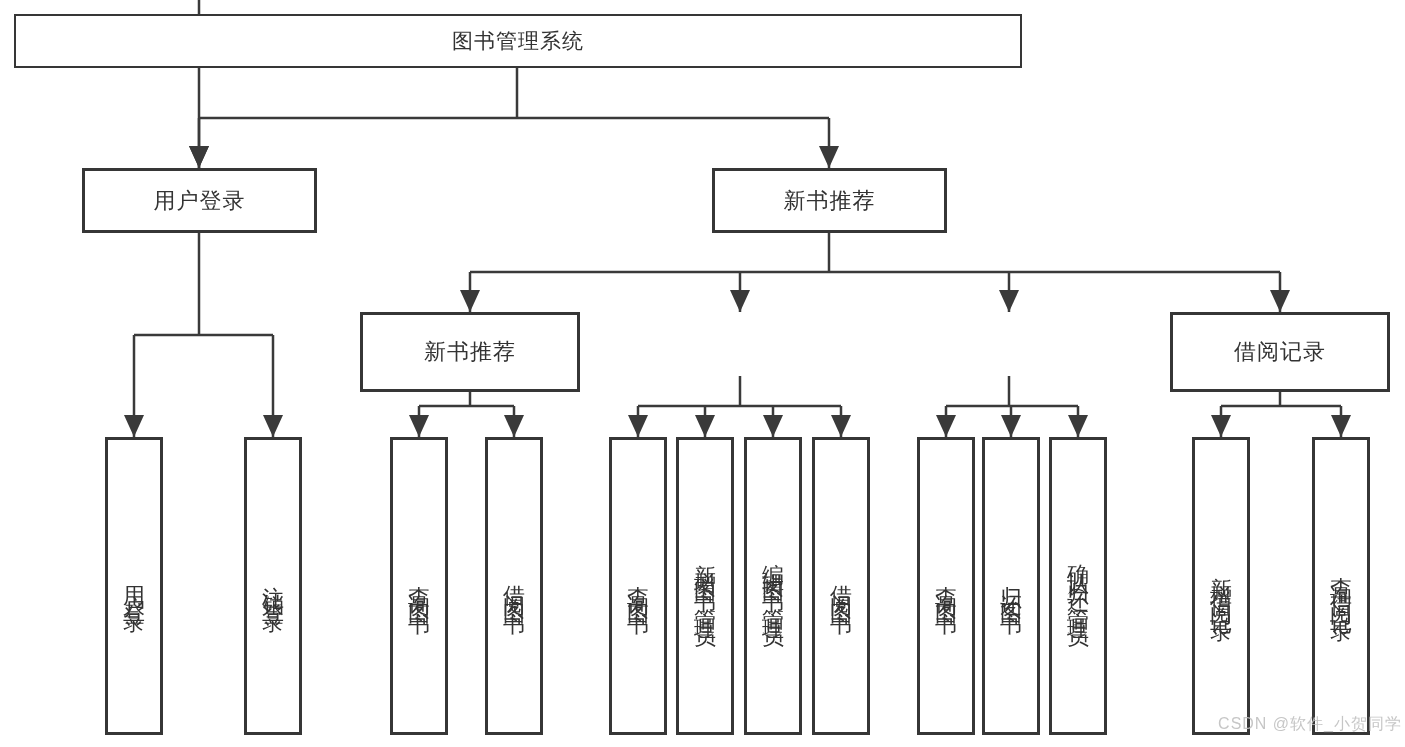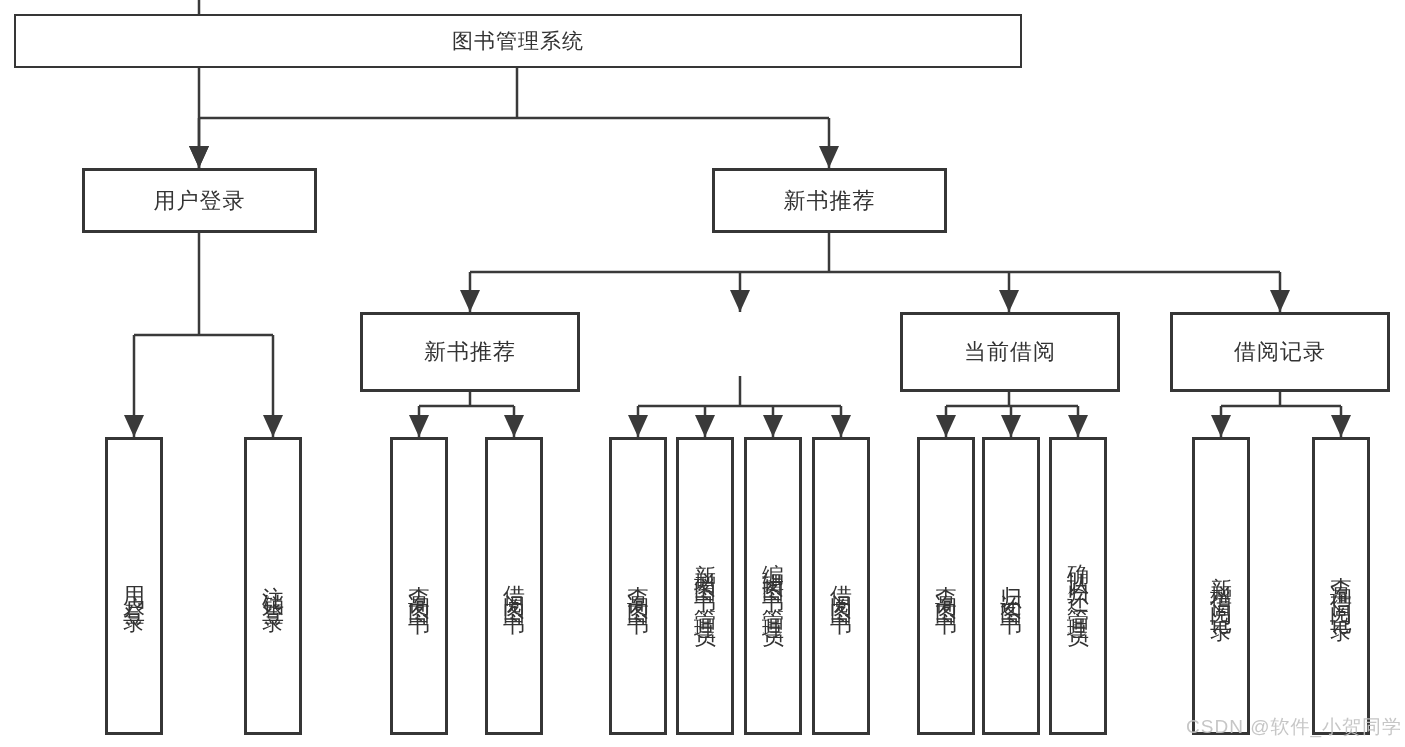--- a/index.html
+++ b/index.html
@@ -44,21 +44,21 @@
     letter-spacing: 9px;
     font-size: 22px;
     color: #333333;
     line-height: 1;
     white-space: nowrap;
   }
   #watermark {
     position: absolute;
     right: 3px;
     top: 714px;
-    font-size: 19px;
+    font-size: 16px;
     color: #c2c2c2;
     letter-spacing: 1px;
     z-index: 3;
     opacity: 0.92;
   }
 </style>
 </head>
 <body>
 
 <div id="canvas">
@@ -121,23 +121,20 @@
   <div class="node lvl2" style="left:82px;">
     <span>用户登录</span>
   </div>
   <div class="node lvl2" style="left:712px;">
     <span>新书推荐</span>
   </div>
 
   <div class="node lvl3" style="left:360px;">
     <span>新书推荐</span>
   </div>
-  <div class="node lvl3" style="left:900px;">
-    <span>当前借阅</span>
-  </div>
   <div class="node lvl3" style="left:1170px;">
     <span>借阅记录</span>
   </div>
 
   <div class="node leaf" style="left:105px;">
     <span class="vtext">用户登录</span>
   </div>
   <div class="node leaf" style="left:244px;">
     <span class="vtext">注销登录</span>
   </div>

